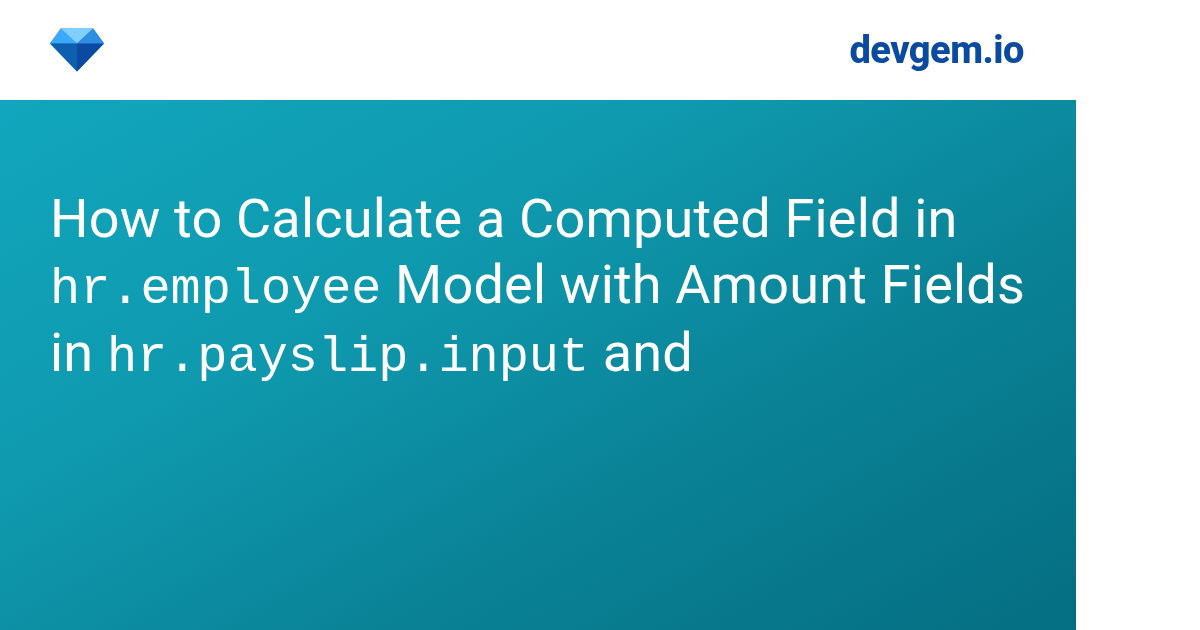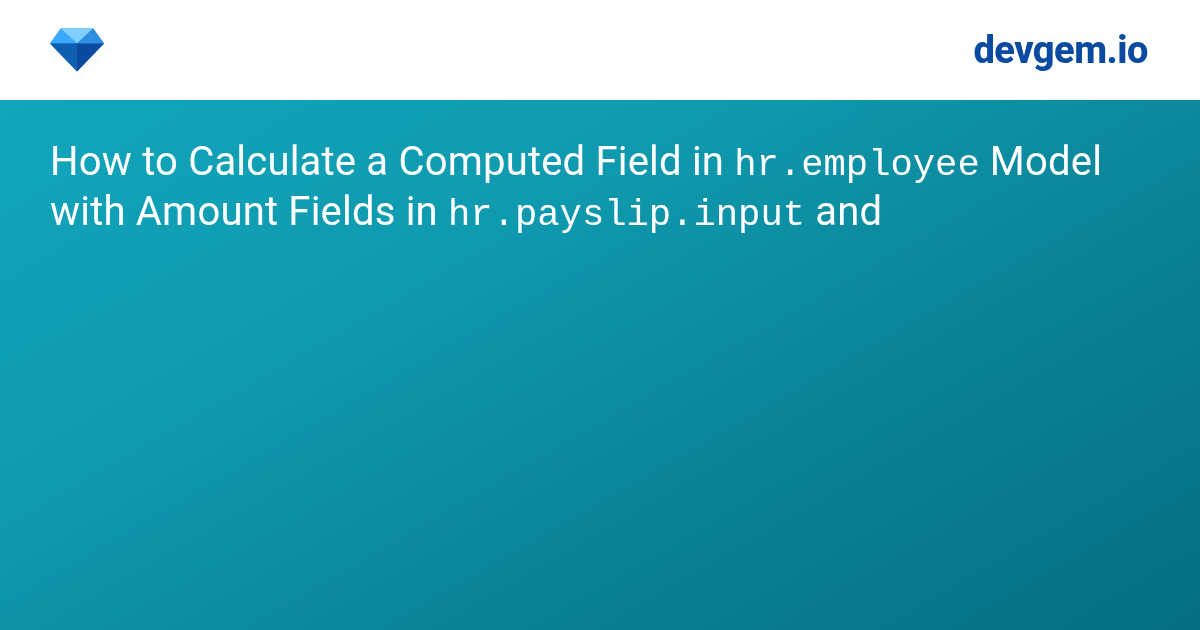--- a/index.html
+++ b/index.html
@@ -1,18 +1,18 @@
 <!DOCTYPE html>
 <html><head>
 <meta charset="utf-8">
 <style>
   * { margin: 0; padding: 0; box-sizing: border-box; }
   html, body { width: 1200px; height: 630px; overflow: hidden; font-family: -apple-system, BlinkMacSystemFont, "Segoe UI", Roboto, "Helvetica Neue", Arial, sans-serif; }
   .card {
-    width: 1200px;
+    width: 1076px;
     height: 630px;
     display: flex;
     flex-direction: column;
     background: #ffffff;
   }
   .header {
     height: 100px;
     display: flex;
     align-items: center;
     justify-content: space-between;
@@ -31,25 +31,26 @@
     color: #0a4aa0;
   }
   .hero {
     flex: 1;
     background: linear-gradient(150deg, #11a6bd 0%, #0f99ae 35%, #0a8296 65%, #056e82 100%);
     padding: 38px 50px 0 50px;
     color: #ffffff;
     overflow: hidden;
   }
   .title {
-    font-size: 40px;
+    font-size: 54px;
     line-height: 1.22;
     font-weight: 400;
     color: #ffffff;
     letter-spacing: 0.2px;
+    margin-top: 48px;
   }
   .title .code {
     font-family: ui-monospace, SFMono-Regular, Menlo, Consolas, "Liberation Mono", monospace;
     font-size: 0.93em;
     letter-spacing: 0;
   }
 </style>
 </head>
 <body>
 

